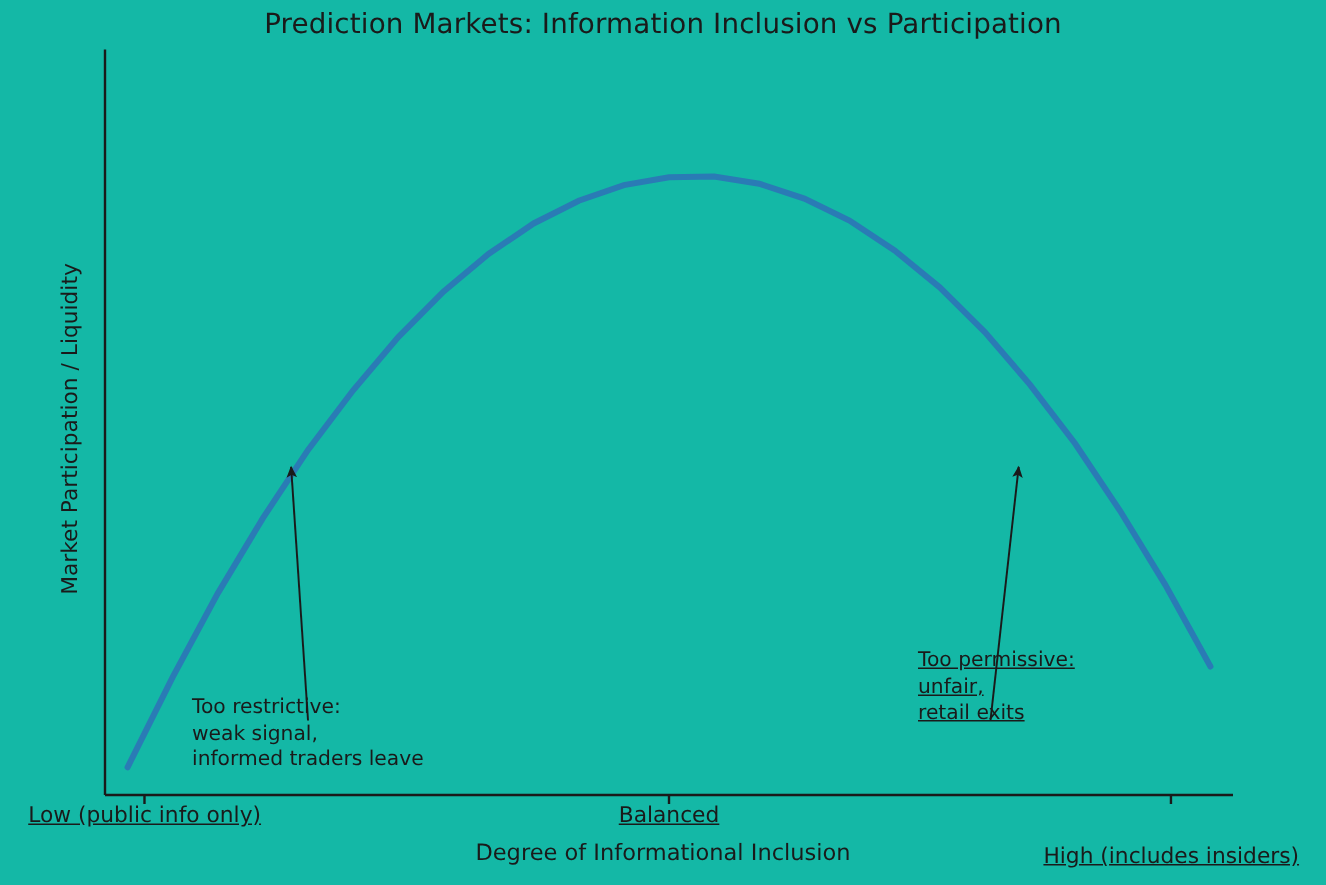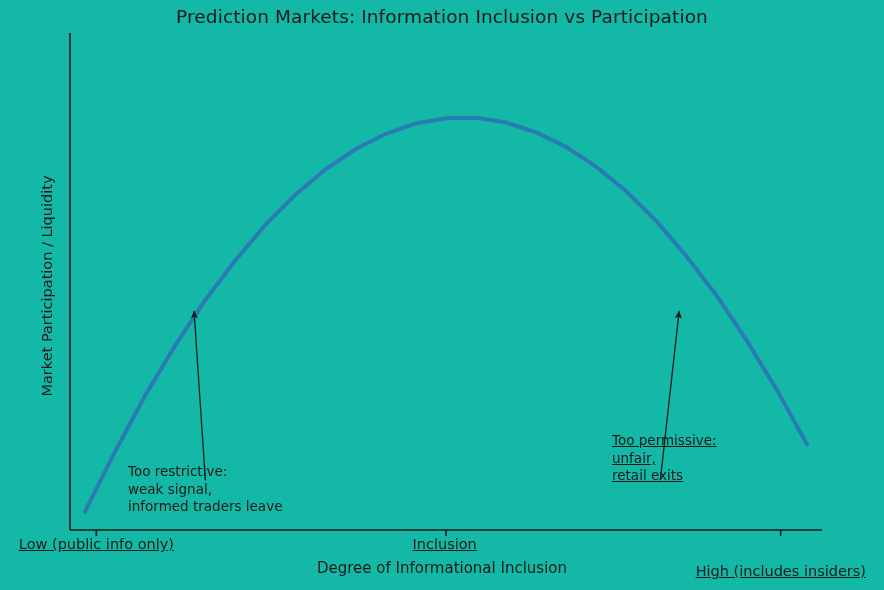--- a/index.html
+++ b/index.html
@@ -105,21 +105,21 @@
         <path d="M 0 0.3 L 6 3 L 0 5.7 L 1.4 3 z" fill="#1a1a1a"></path>
       </marker>
     </defs>
 
     <line x1="205.36" y1="480.30" x2="194.08" y2="311.32" stroke="#1a1a1a" stroke-width="1.3" marker-end="url(#arrowhead)"></line>
 
     <line x1="660.32" y1="480.30" x2="679.12" y2="311.32" stroke="#1a1a1a" stroke-width="1.3" marker-end="url(#arrowhead)"></line>
   </svg>
 
   <div class="tick-label" id="tick-low" style="left: 18.82px;">Low (public info only)</div>
-  <div class="tick-label" id="tick-mid" style="left: 412.5px;">Inclusion</div>
+  <div class="tick-label" id="tick-mid" style="left: 412.5px;">Balanced</div>
   <div class="tick-label" id="tick-high" style="left: 695.64px;">High (includes insiders)</div>
 
   <div id="xaxis-label">Degree of Informational Inclusion</div>
   <div id="yaxis-label">Market Participation / Liquidity</div>
 
   <div class="annotation" id="annotation-left">Too restrictive:
 weak signal,
 informed traders leave</div>
   <div class="annotation" id="annotation-right">Too permissive:
 unfair,

